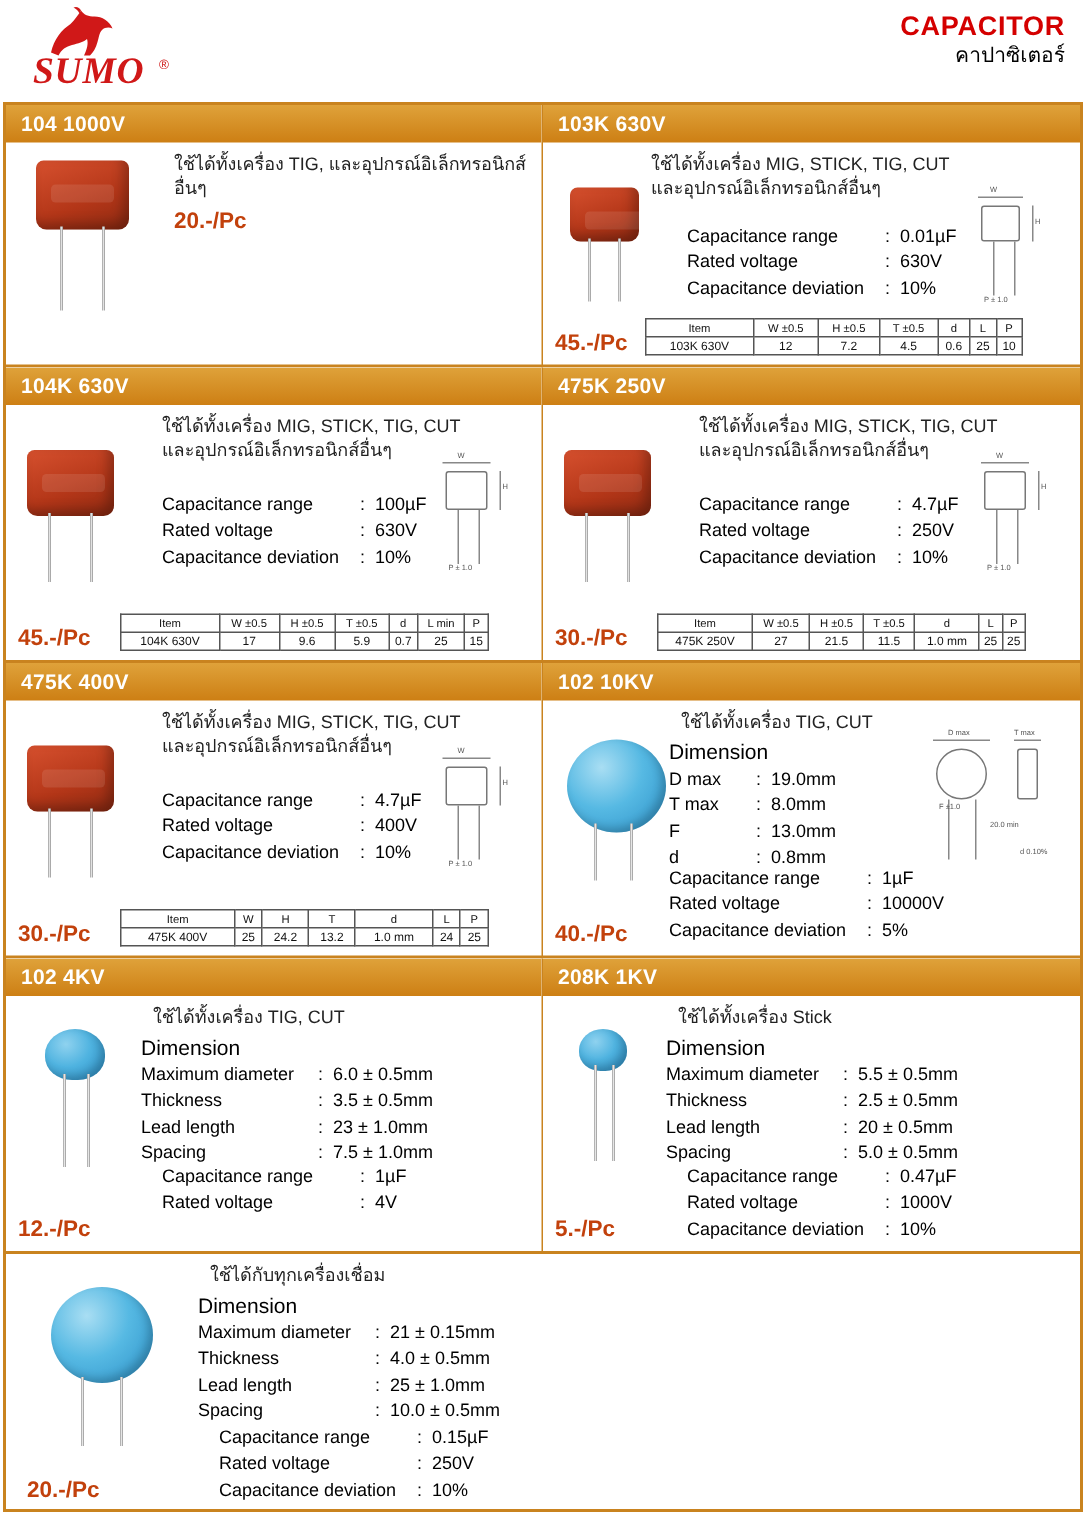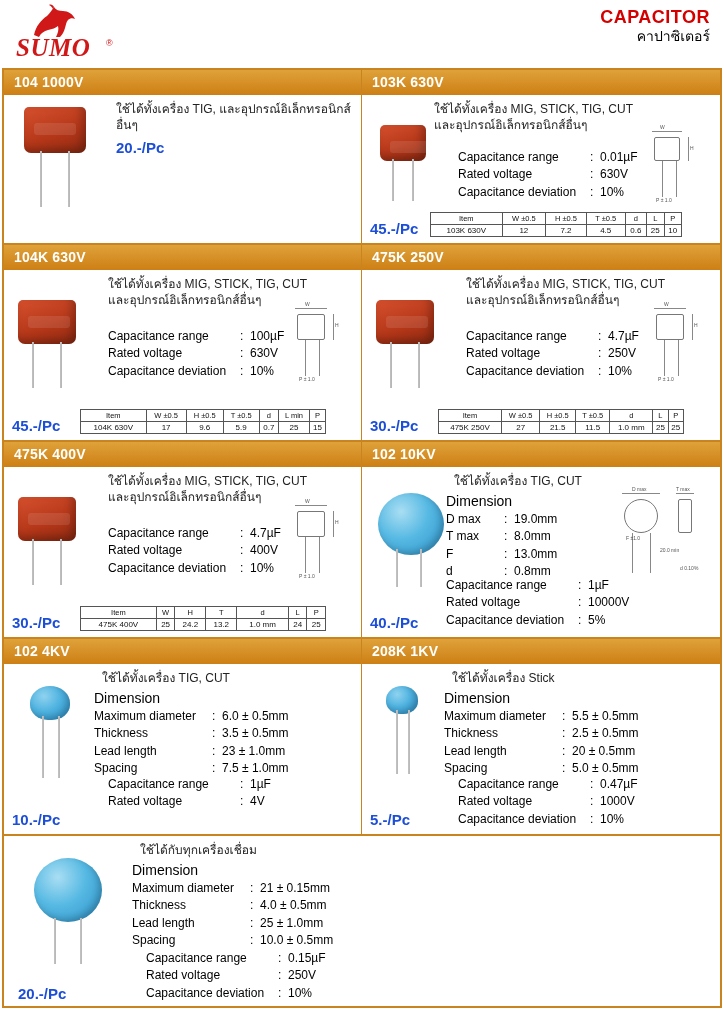--- a/index.html
+++ b/index.html
@@ -36,21 +36,21 @@
     width: 116px;
     height: 58px;
   }
   .logo-horse {
     position: absolute;
     left: 22px; top: 0px;
     width: 46px; height: 34px;
   }
   .logo-text {
     position: absolute;
-    left: 6px; top: 30px;
+    left: 12px; top: 30px;
     font-family: "Liberation Serif", serif;
     font-weight: bold;
     font-style: italic;
     font-size: 25px;
     letter-spacing: 0.5px;
     color: #d01818;
     text-align: center;
   }
   .logo-reg {
     position: absolute;
@@ -120,21 +120,21 @@
     color: #222;
     line-height: 1.35;
   }
 
   .price {
     position: absolute;
     left: 8px;
     bottom: 6px;
     font-weight: bold;
     font-size: 15px;
-    color: #1d4ed8;
+    color: #c2410c;
   }
   .price.inline {
     position: static;
     display: inline-block;
     margin-top: 6px;
   }
 
   
   .photo {
     position: absolute;
@@ -681,21 +681,21 @@
               <span class="s">:</span>
               <span>1µF</span>
             </div>
           <div class="kv wide">
               <span class="k">Rated voltage</span>
               <span class="s">:</span>
               <span>4V</span>
             </div>
         </div>
 
-        <div class="price">10.-/Pc</div>
+        <div class="price">12.-/Pc</div>
       </div>
     </div>
 
     <div class="cell">
       <div class="cell-head">208K 1KV</div>
       <div class="cell-body tall">
         <div class="thai-note" style="margin-left:82px;">ใช้ได้ทั้งเครื่อง Stick</div>
 
         <div class="photo" style="left:6px; top:20px; width:76px; height:100px;">
           <div class="disc-body" style="left:18px; top:2px; width:32px; height:28px;"></div>

